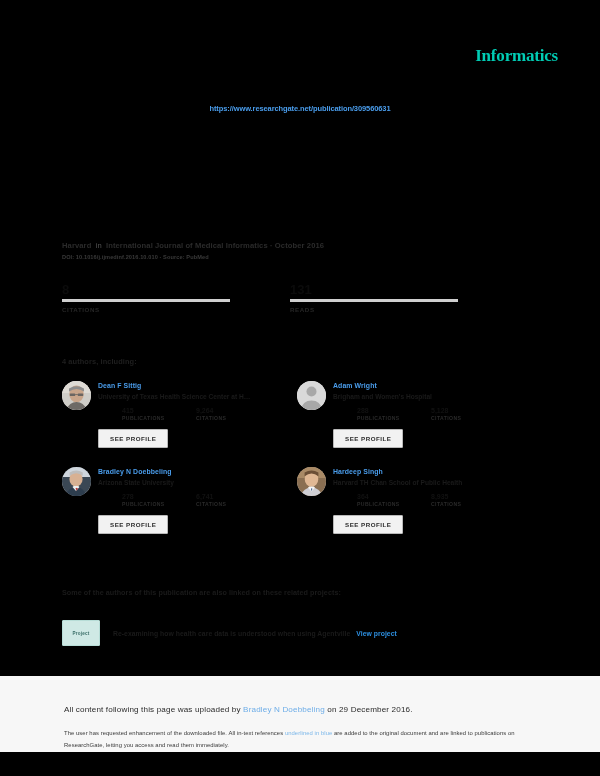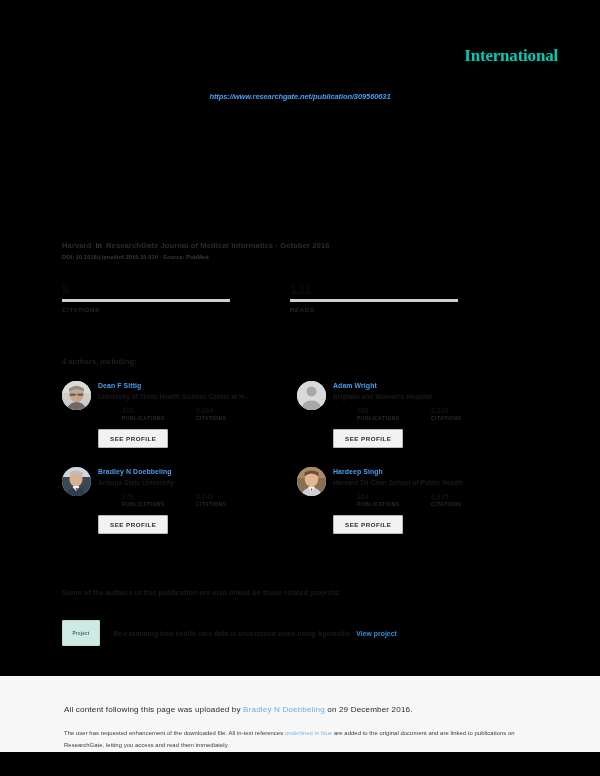--- a/index.html
+++ b/index.html
@@ -33,28 +33,27 @@
     font-weight: bold;
     font-size: 17px;
     letter-spacing: -0.2px;
     color: #00CCB4;
     white-space: nowrap;
   }
 
   .pub-url {
     position: absolute;
     left: 0; right: 0;
-    top: 92px;
+    top: 104px;
     text-align: center;
     font-size: 7.5px;
     font-weight: bold;
     color: #4A9DEC;
     letter-spacing: -0.1px;
     white-space: nowrap;
-    font-style: italic;
   }
   .pub-url .url-span { color: #4A9DEC; }
 
   
   .meta-block {
     position: absolute;
     left: 62px;
     top: 240px;
   }
   .meta-line1 {
@@ -284,31 +283,31 @@
     line-height: 11.5px;
     letter-spacing: 0.05px;
   }
   .note-blue { color: #7DB8EA; }
 </style>
 </head>
 <body>
 
 <div class="page">
 
-  <div class="logo">International</div>
+  <div class="logo">Informatics</div>
 
   <div class="pub-url">
     <span class="url-span">https://www.researchgate.net/publication/309560631</span>
   </div>
 
   <div class="meta-block">
     <div class="meta-line1">
       <span>Harvard</span>
       <span class="inword">in</span>
-      <span class="journal">ResearchGate Journal of Medical Informatics</span>
+      <span class="journal">International Journal of Medical Informatics</span>
       <span>·</span>
       <span>October 2016</span>
     </div>
     <div class="meta-line2">DOI: 10.1016/j.ijmedinf.2016.10.010 · Source: PubMed</div>
   </div>
 
   <div class="stats">
     <div class="stat-col">
       <div class="stat-num">8</div>
       <div class="stat-rule"></div>

